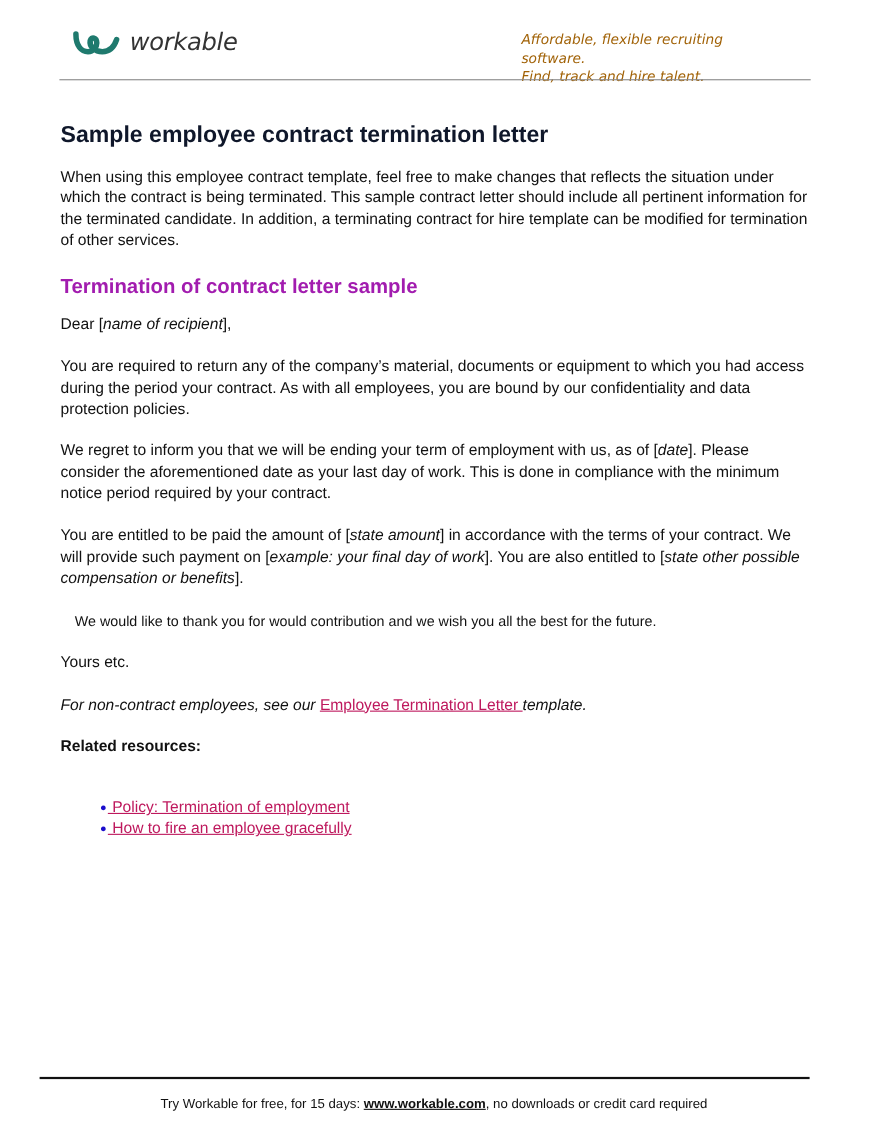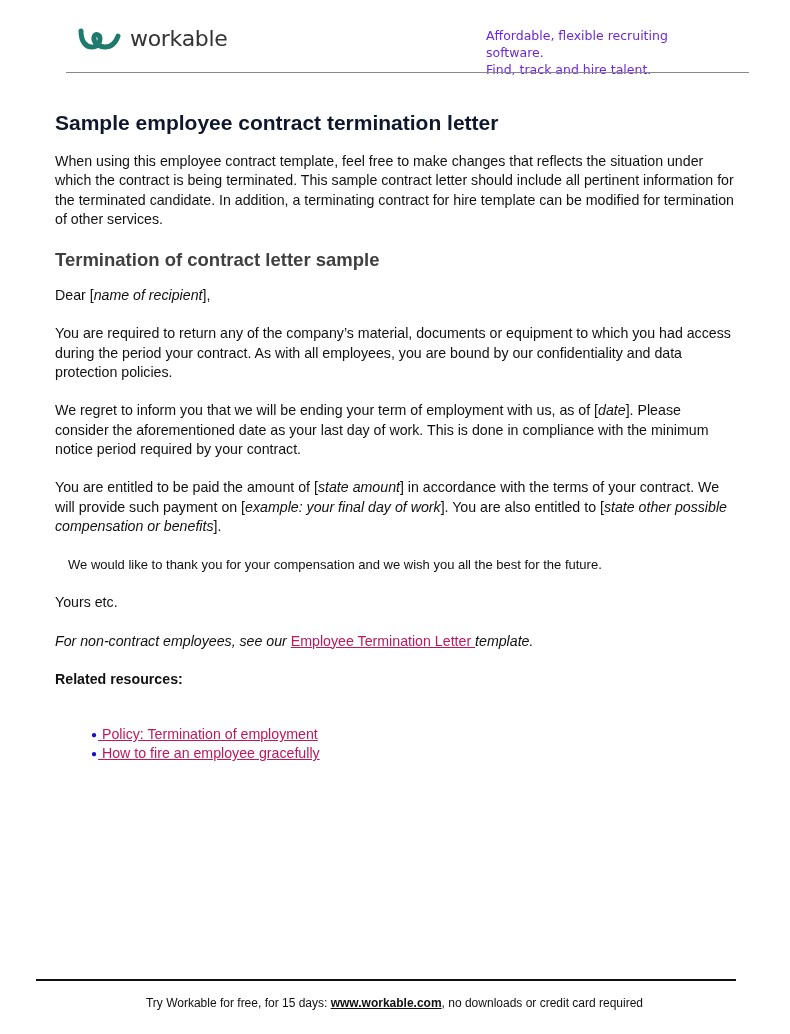--- a/index.html
+++ b/index.html
@@ -1,25 +1,25 @@
 <!DOCTYPE html>
 <html><head>
 <meta charset="utf-8">
 <style>
   html, body { margin:0; padding:0; background:#ffffff; }
   body { width:790px; height:1034px; position:relative; overflow:hidden; font-family:"Liberation Sans", sans-serif; color:#111; }
-  .header { position:absolute; left:12px; top:0; width:706px; height:75px; }
+  .header { position:absolute; left:0; top:0; width:706px; height:75px;font-style:italic; }
   .logo { position:absolute; left:66px; top:26px; display:flex; align-items:center; }
   .logo svg { display:block; }
   .logo-text { font-family:"DejaVu Sans", sans-serif; font-size:22px; color:#333; margin-left:6px; letter-spacing:-0.3px; }
-  .tagline { position:absolute; left:474px; top:27px; font-family:"DejaVu Sans", sans-serif; font-size:12.5px; line-height:17px; color:#6d28d9; }
+  .tagline { position:absolute; left:474px; top:27px; font-family:"DejaVu Sans", sans-serif; font-size:12.5px; line-height:17px; color:#a16207; }
   .header-rule { position:absolute; left:54px; top:72px; width:683px; height:1px; background:#888; }
   .content { position:absolute; left:55px; top:110px; width:680px; }
   h1 { font-size:21px; font-weight:bold; margin:0 0 16px 0; line-height:26px; color:#0f172a; }
-  h2 { font-size:18.5px; font-weight:bold; margin:0 0 14px 0; line-height:24px; color:#404040; }
+  h2 { font-size:18.5px; font-weight:bold; margin:0 0 14px 0; line-height:24px; color:#a21caf; }
   p { font-size:14.2px; line-height:19.3px; margin:0 0 19px 0; color:#111; }
   p.thanks { font-size:13px; padding-left:13px; }
   i { font-style:italic; }
   a { color:#be185d; text-decoration:underline; }
   .related-title { font-size:14.2px; font-weight:bold; margin:0 0 38px 0; }
   ul.related { list-style:none; padding:0; margin:4px 0 0 36px; }
   ul.related li { font-size:14.2px; line-height:19.3px; color:#1a0dcc; }
   ul.related li .bullet { font-size:10px; vertical-align:1px; margin-right:1px; }
   .footer-rule { position:absolute; left:36px; top:979px; width:700px; height:2px; background:#111; }
   .footer { position:absolute; left:0; top:996px; width:789px; text-align:center; font-size:12px; color:#111; }
@@ -50,21 +50,21 @@
   <h2 style="margin-top:10px;">Termination of contract letter sample</h2>
 
   <p><span>Dear [</span><i>name of recipient</i><span>],</span></p>
 
   <p>You are required to return any of the company’s material, documents or equipment to which you had access during the period your contract. As with all employees, you are bound by our confidentiality and data protection policies.</p>
 
   <p><span>We regret to inform you that we will be ending your term of employment with us, as of [</span><i>date</i><span>]. Please consider the aforementioned date as your last day of work. This is done in compliance with the minimum notice period required by your contract.</span></p>
 
   <p><span>You are entitled to be paid the amount of [</span><i>state amount</i><span>] in accordance with the terms of your contract. We will provide such payment on [</span><i>example: your final day of work</i><span>]. You are also entitled to [</span><i>state other possible compensation or benefits</i><span>].</span></p>
 
-  <p class="thanks">We would like to thank you for your compensation and we wish you all the best for the future.</p>
+  <p class="thanks">We would like to thank you for would contribution and we wish you all the best for the future.</p>
 
   <p>Yours etc.</p>
 
   <p style="margin-bottom:20px;"><i>For non-contract employees, see our </i><a href="#">Employee Termination Letter </a><i>template.</i></p>
 
   <div class="related-title">Related resources:</div>
 
   <ul class="related">
     <li><span class="bullet">●</span><a href="#"> Policy: Termination of employment</a></li>
     <li><span class="bullet">●</span><a href="#"> How to fire an employee gracefully</a></li>

